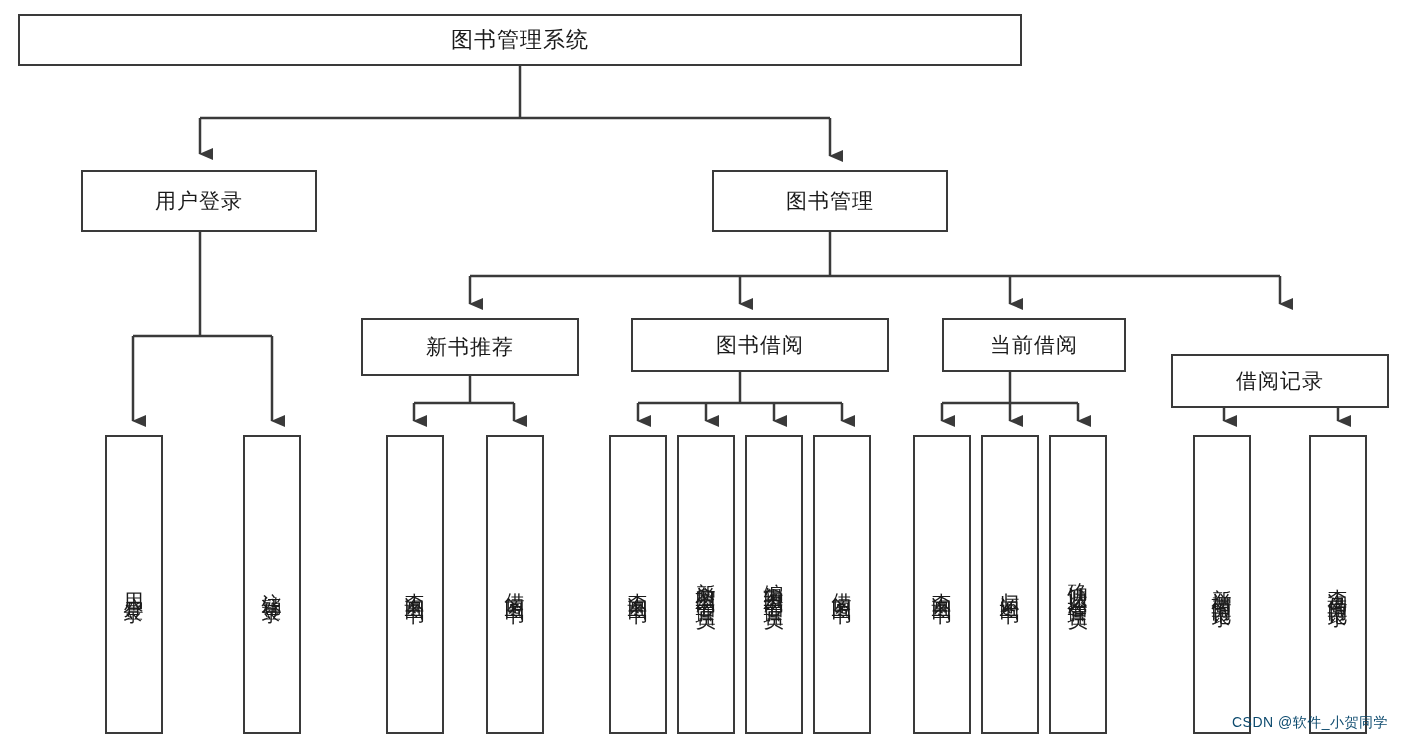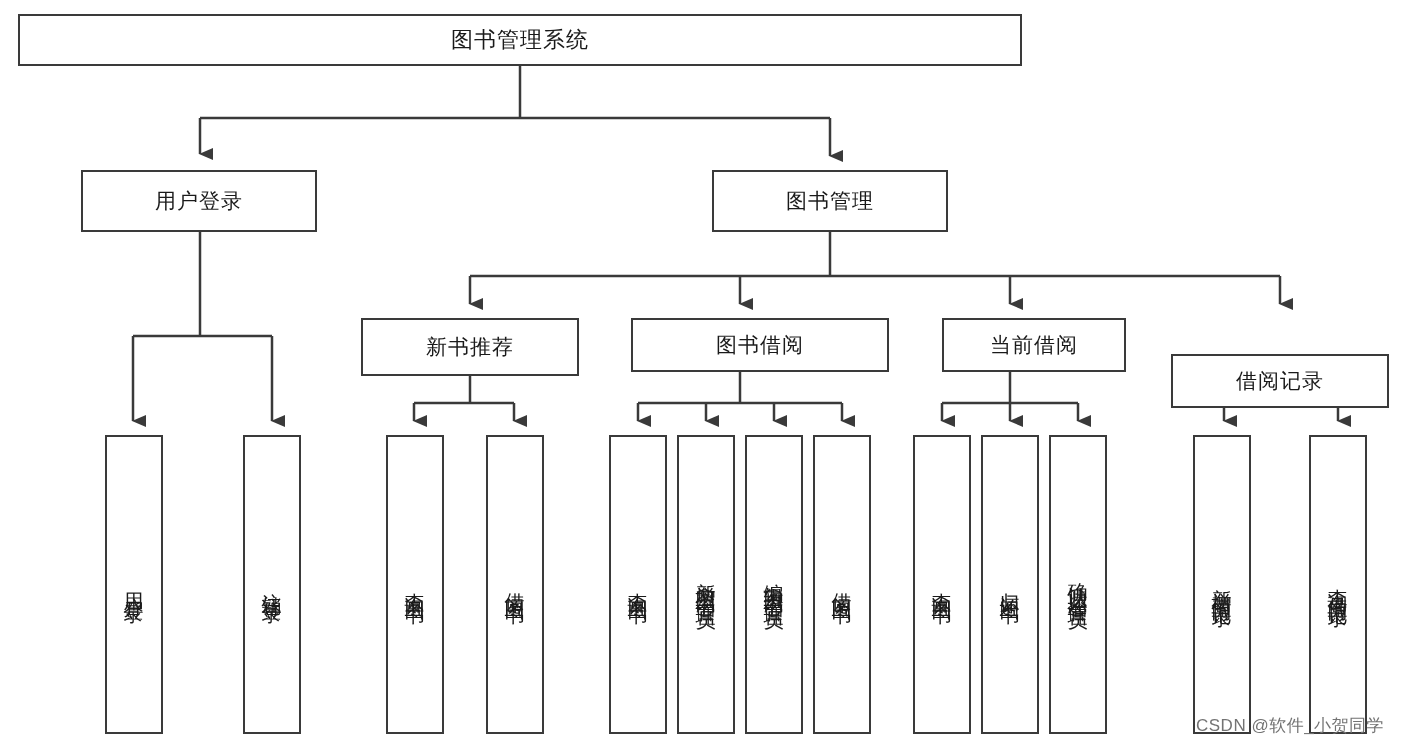--- a/index.html
+++ b/index.html
@@ -51,24 +51,25 @@
     font-size: 20px;
     letter-spacing: 4px;
     line-height: 1.1;
     padding: 6px 0;
     align-items: center;
     justify-content: center;
     white-space: nowrap;
   }
   .watermark {
     position: absolute;
-    font-size: 17px;
-    color: #737373;
+    font-size: 14px;
+    color: #0c4a6e;
     letter-spacing: 0.5px;
     white-space: nowrap;
+    margin-left: 36px;
   }
 </style>
 </head>
 <body>
 
 <div id="canvas">
 
   <svg id="edges" viewBox="0 0 1405 747" xmlns="http://www.w3.org/2000/svg">
     <defs>
       <marker id="arr" viewBox="0 0 10 12" refX="5" refY="11" markerWidth="10" markerHeight="12" orient="auto-start-reverse">

